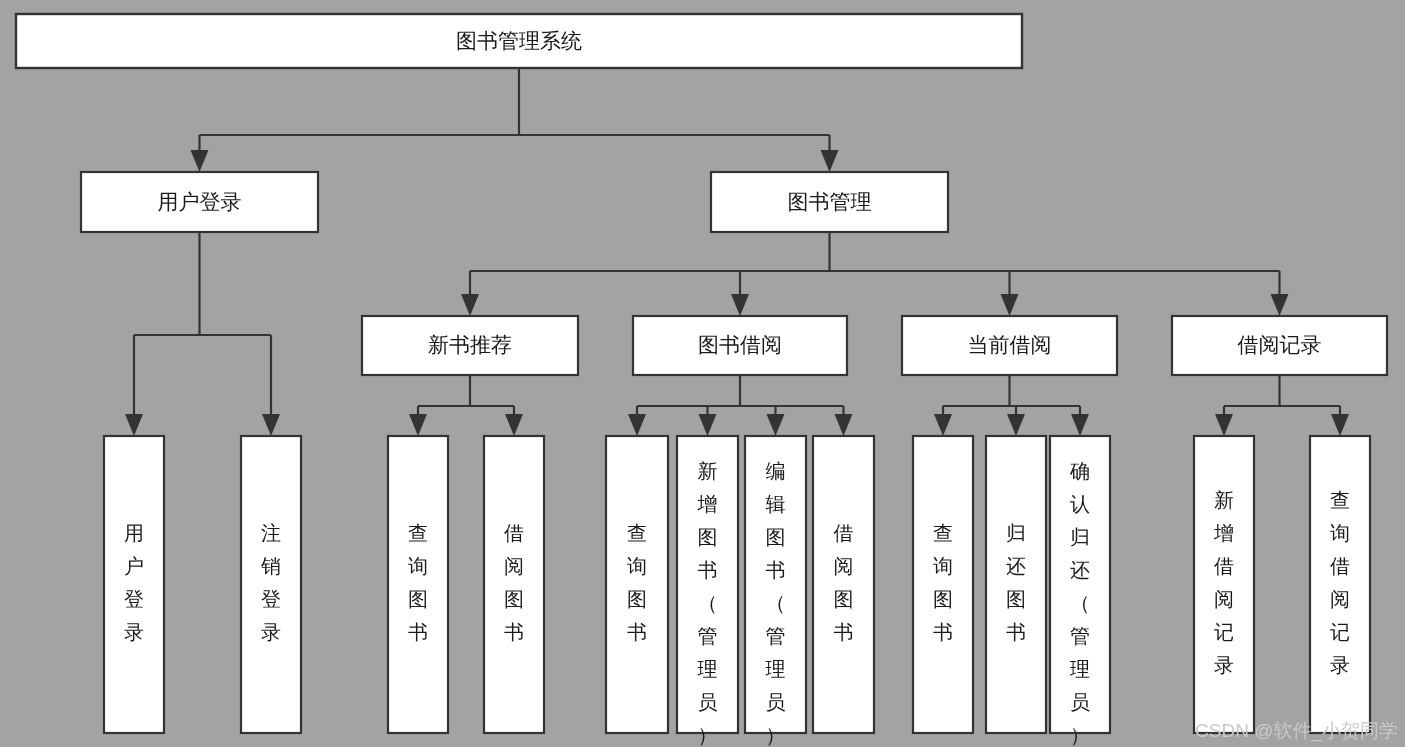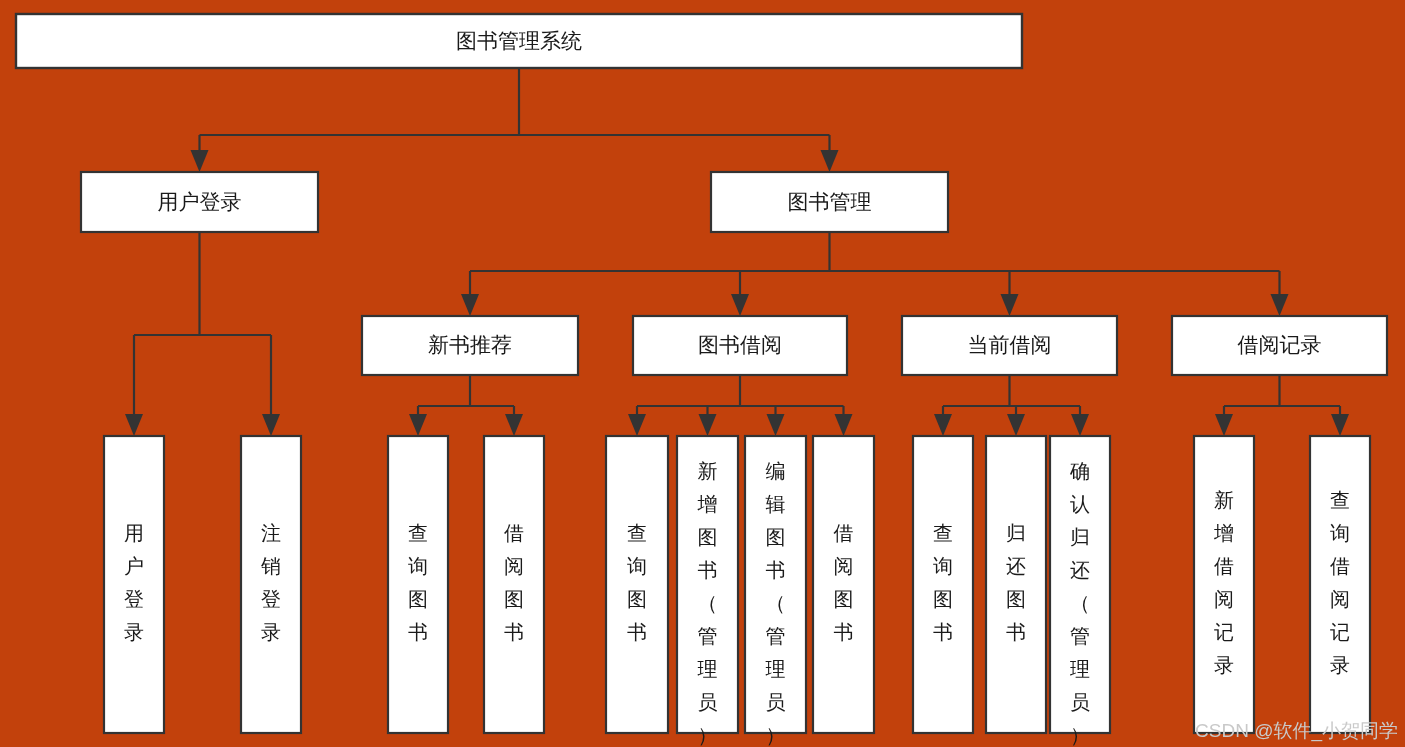--- a/index.html
+++ b/index.html
@@ -8,21 +8,21 @@
     padding: 0;
     background: #ffffff;
   }
   body {
     font-family: "Liberation Sans", "DejaVu Sans", sans-serif;
   }
   #diagram-root {
     position: relative;
     width: 1405px;
     height: 747px;
-    background: #c2410c;
+    background: #a3a3a3;
     overflow: hidden;
   }
   svg.diagram-canvas {
     position: absolute;
     top: 0;
     left: 0;
     width: 1405px;
     height: 747px;
     display: block;
   }

